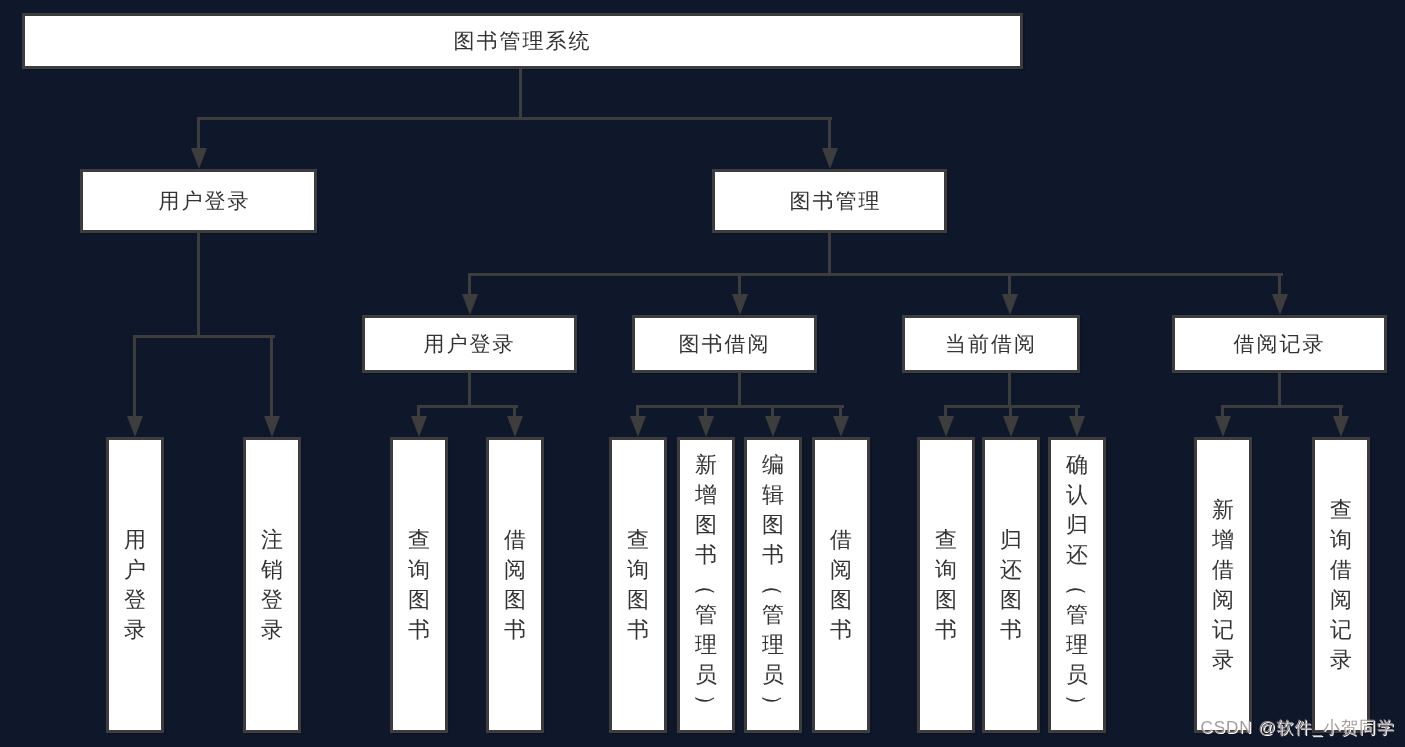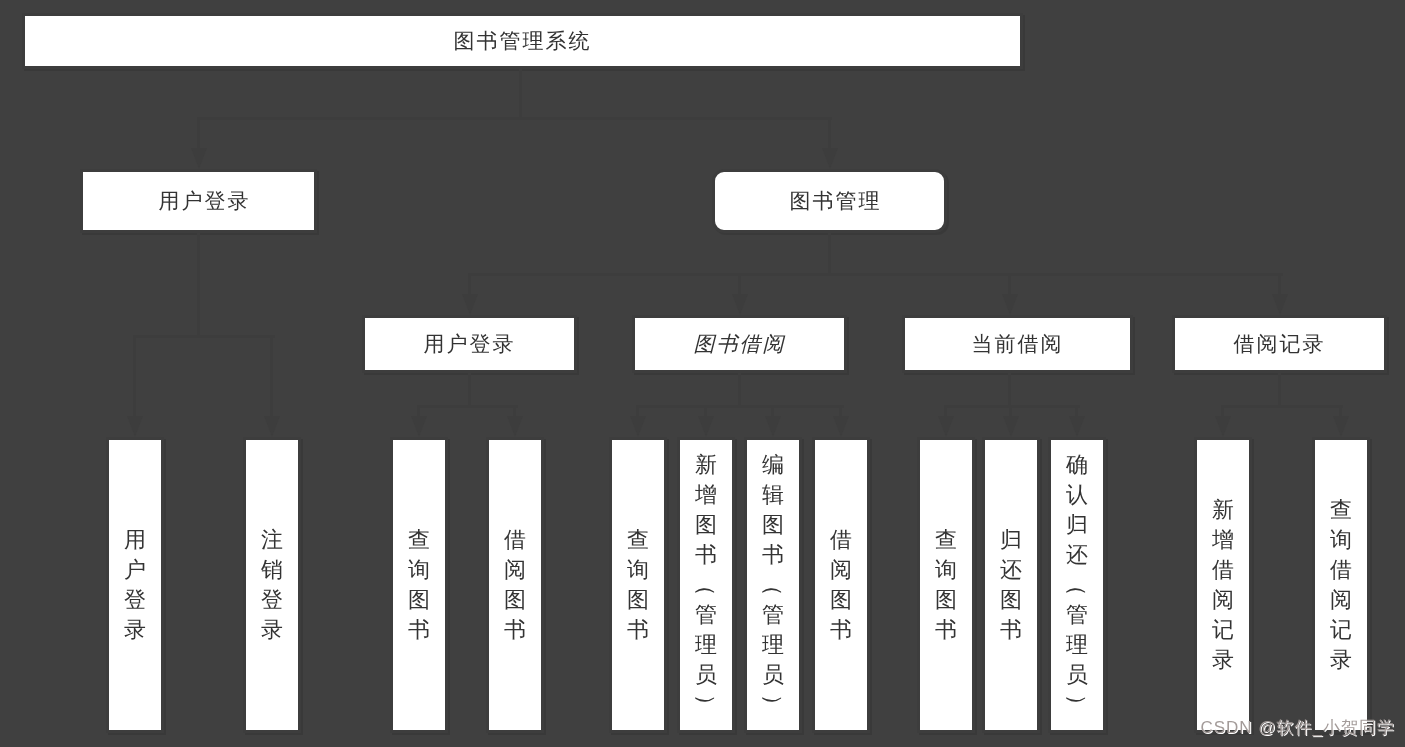--- a/index.html
+++ b/index.html
@@ -1,17 +1,17 @@
 <!DOCTYPE html>
 <html><head>
 <meta charset="utf-8">
 <style>
   html,body{margin:0;padding:0;background:#ffffff;}
   #stage{
-    position:relative;width:1405px;height:747px;background:#404040;overflow:hidden;
+    position:relative;width:1405px;height:747px;background:#0f172a;overflow:hidden;
     font-family:"Liberation Sans","DejaVu Sans",sans-serif;color:#333333;
   }
   .box{
     position:absolute;box-sizing:border-box;border:3px solid #3d3d3d;background:#ffffff;
     display:flex;align-items:center;justify-content:center;
     box-shadow:2px 2px 0 rgba(0,0,0,0.10);
   }
   .hlabel{font-size:21px;letter-spacing:2px;white-space:nowrap;}
   .root{left:22px;top:13px;width:1001px;height:56px;}
   .lvl2{top:169px;height:64px;padding-left:12px;}
@@ -28,25 +28,25 @@
   }
 </style>
 </head>
 <body>
 
 <div id="stage">
 
   <div class="box root hlabel">图书管理系统</div>
 
   <div class="box lvl2 hlabel" style="left:80px;width:237px;">用户登录</div>
-  <div class="box lvl2 hlabel" style="left:712px;width:235px;border-radius:12px;">图书管理</div>
+  <div class="box lvl2 hlabel" style="left:712px;width:235px;">图书管理</div>
 
   <div class="box lvl3 hlabel" style="left:362px;width:215px;">用户登录</div>
-  <div class="box lvl3 hlabel" style="left:632px;width:215px;font-style:italic;">图书借阅</div>
-  <div class="box lvl3 hlabel" style="left:902px;width:231px;">当前借阅</div>
+  <div class="box lvl3 hlabel" style="left:632px;width:185px;">图书借阅</div>
+  <div class="box lvl3 hlabel" style="left:902px;width:178px;">当前借阅</div>
   <div class="box lvl3 hlabel" style="left:1172px;width:215px;">借阅记录</div>
 
   <div class="box leaf vtext" style="left:106px;">
       <span>用</span>
       <span>户</span>
       <span>登</span>
       <span>录</span>
     </div>
   <div class="box leaf vtext" style="left:243px;">
       <span>注</span>

